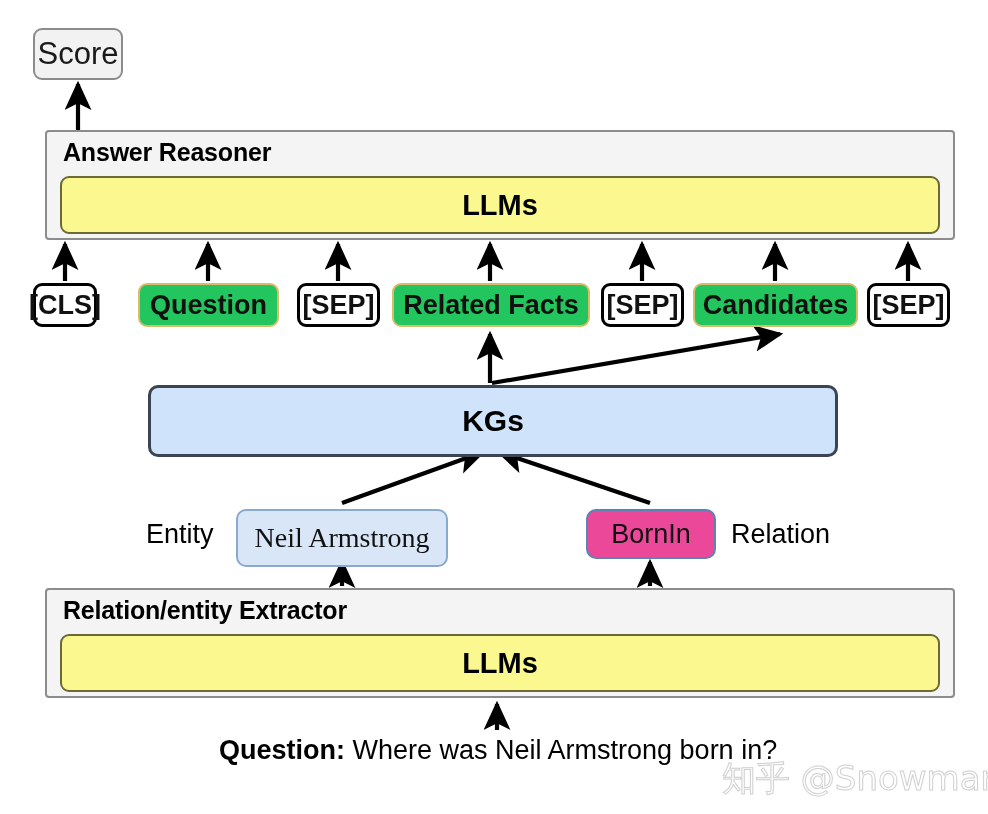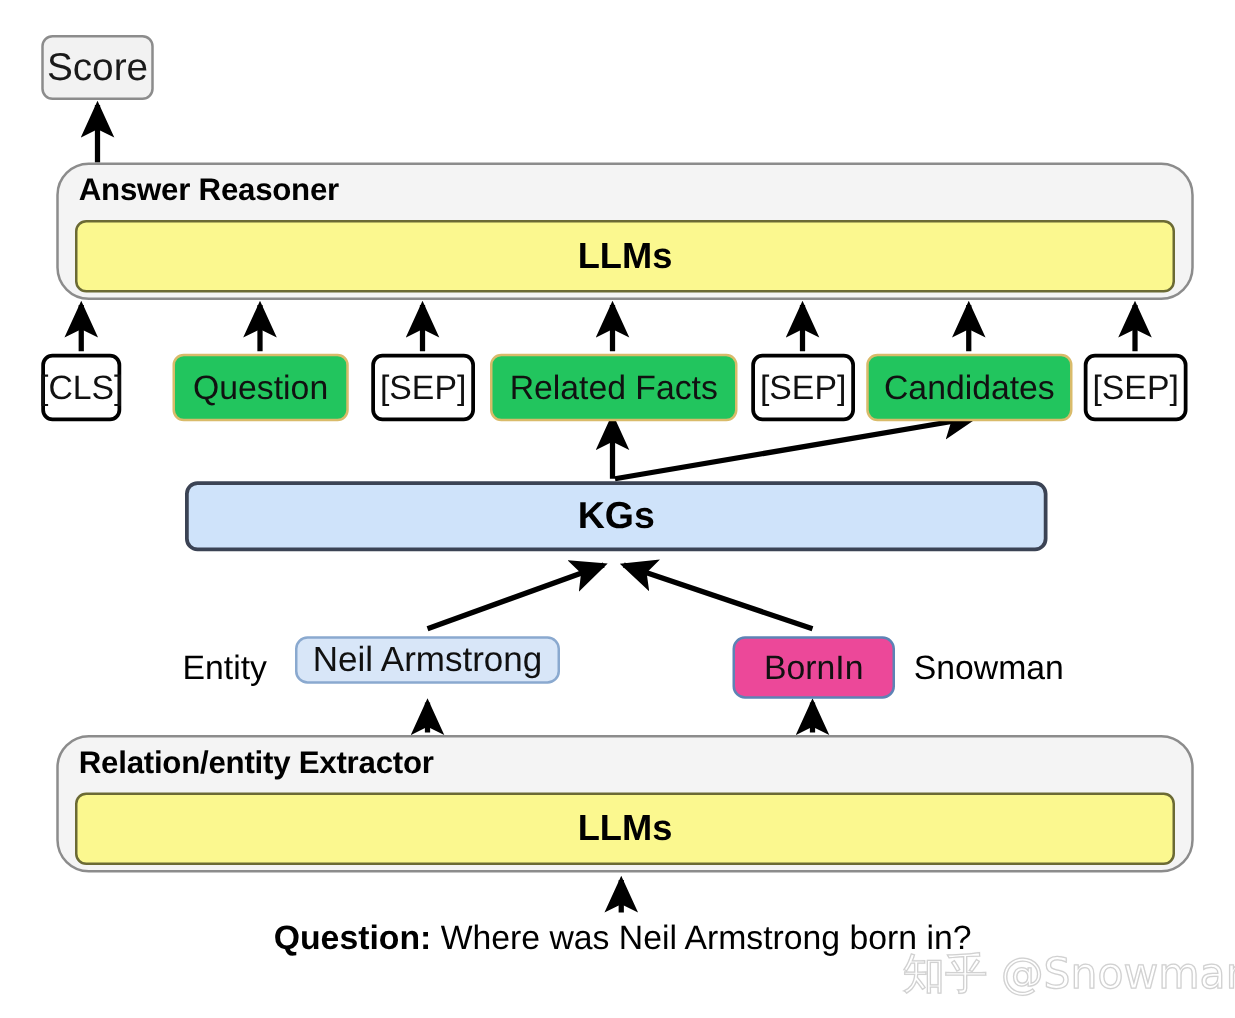--- a/index.html
+++ b/index.html
@@ -9,46 +9,46 @@
   svg.arrows{position:absolute;left:0;top:0;width:988px;height:814px;pointer-events:none;}
 
   .box{position:absolute;box-sizing:border-box;display:flex;align-items:center;
        justify-content:center;}
 
   
   .score-chip{left:33px;top:28px;width:90px;height:52px;background:#f2f2f2;
     border:2.5px solid #8c8c8c;border-radius:9px;font-size:31px;color:#1a1a1a;}
 
   
-  .module{background:#f4f4f4;border:2.5px solid #8c8c8c;border-radius:26px;
+  .module{background:#f4f4f4;border:2.5px solid #8c8c8c;border-radius:4px;
      display:block;}
   #answer-reasoner{left:45px;top:130px;width:910px;height:110px;}
   #relation-extractor{left:45px;top:588px;width:910px;height:110px;}
   .module-title{position:absolute;left:16px;top:6px;font-size:25px;font-weight:bold;
      color:#000;letter-spacing:-0.2px;}
   .llm-bar{position:absolute;left:13px;right:13px;top:44px;height:54px;
      background:#fbf88f;border:2.5px solid #6b6a34;border-radius:9px;
      display:flex;align-items:center;justify-content:center;
      font-size:29px;font-weight:bold;color:#000;}
 
   
-  .token{position:absolute;height:54px;box-sizing:border-box;display:flex;
+  .token{position:absolute;height:44px;box-sizing:border-box;display:flex;
      align-items:center;justify-content:center;border-radius:9px;top:283px;
-     font-size:27px;color:#111;white-space:nowrap;}
+     font-size:27px;color:#111;white-space:nowrap;font-weight:bold;}
   .token.sep{background:#ffffff;border:3px solid #000000;}
   .token.slot{background:#22c55e;border:2.5px solid #d9bb6a;}
 
   
-  #kgs{left:148px;top:385px;width:690px;height:56px;background:#cfe3fa;
+  #kgs{left:148px;top:385px;width:690px;height:72px;background:#cfe3fa;
      border:3px solid #3b4354;border-radius:10px;font-size:30px;font-weight:bold;
      color:#000;}
 
   
-  #entity-chip{left:236px;top:509px;width:212px;height:38px;background:#d8e6f8;
-     border:2.5px solid #8aa9cf;border-radius:10px;font-size:28px;color:#111;}
+  #entity-chip{left:236px;top:509px;width:212px;height:58px;background:#d8e6f8;
+     border:2.5px solid #8aa9cf;border-radius:10px;font-size:28px;color:#111;font-family:Liberation Serif, serif;}
   #relation-chip{left:586px;top:509px;width:130px;height:50px;background:#ec4899;
      border:2.5px solid #5d83b5;border-radius:10px;font-size:27px;color:#111;}
 
   .plain-label{position:absolute;font-size:27px;color:#000;white-space:nowrap;}
   #entity-label{left:146px;top:519px;}
   #relation-label{left:731px;top:519px;}
   #retrieve-label{left:258px;top:341px;}
 
   
   #question-caption{position:absolute;left:195px;top:735px;font-size:27px;
@@ -114,21 +114,21 @@
   <div class="token sep" style="left:601px;width:83px;">[SEP]</div>
   <div class="token slot" style="left:693px;width:165px;">Candidates</div>
   <div class="token sep" style="left:867px;width:83px;">[SEP]</div>
 
 
   <div class="box" id="kgs">KGs</div>
 
   <div class="plain-label" id="entity-label">Entity</div>
   <div class="box" id="entity-chip">Neil Armstrong</div>
   <div class="box" id="relation-chip">BornIn</div>
-  <div class="plain-label" id="relation-label">Snowman</div>
+  <div class="plain-label" id="relation-label">Relation</div>
 
   <div class="box module" id="relation-extractor">
     <div class="module-title">Relation/entity Extractor</div>
     <div class="llm-bar">LLMs</div>
   </div>
 
   <div id="question-caption">
     <b>Question:</b><span> Where was Neil Armstrong born in?</span>
   </div>
 

